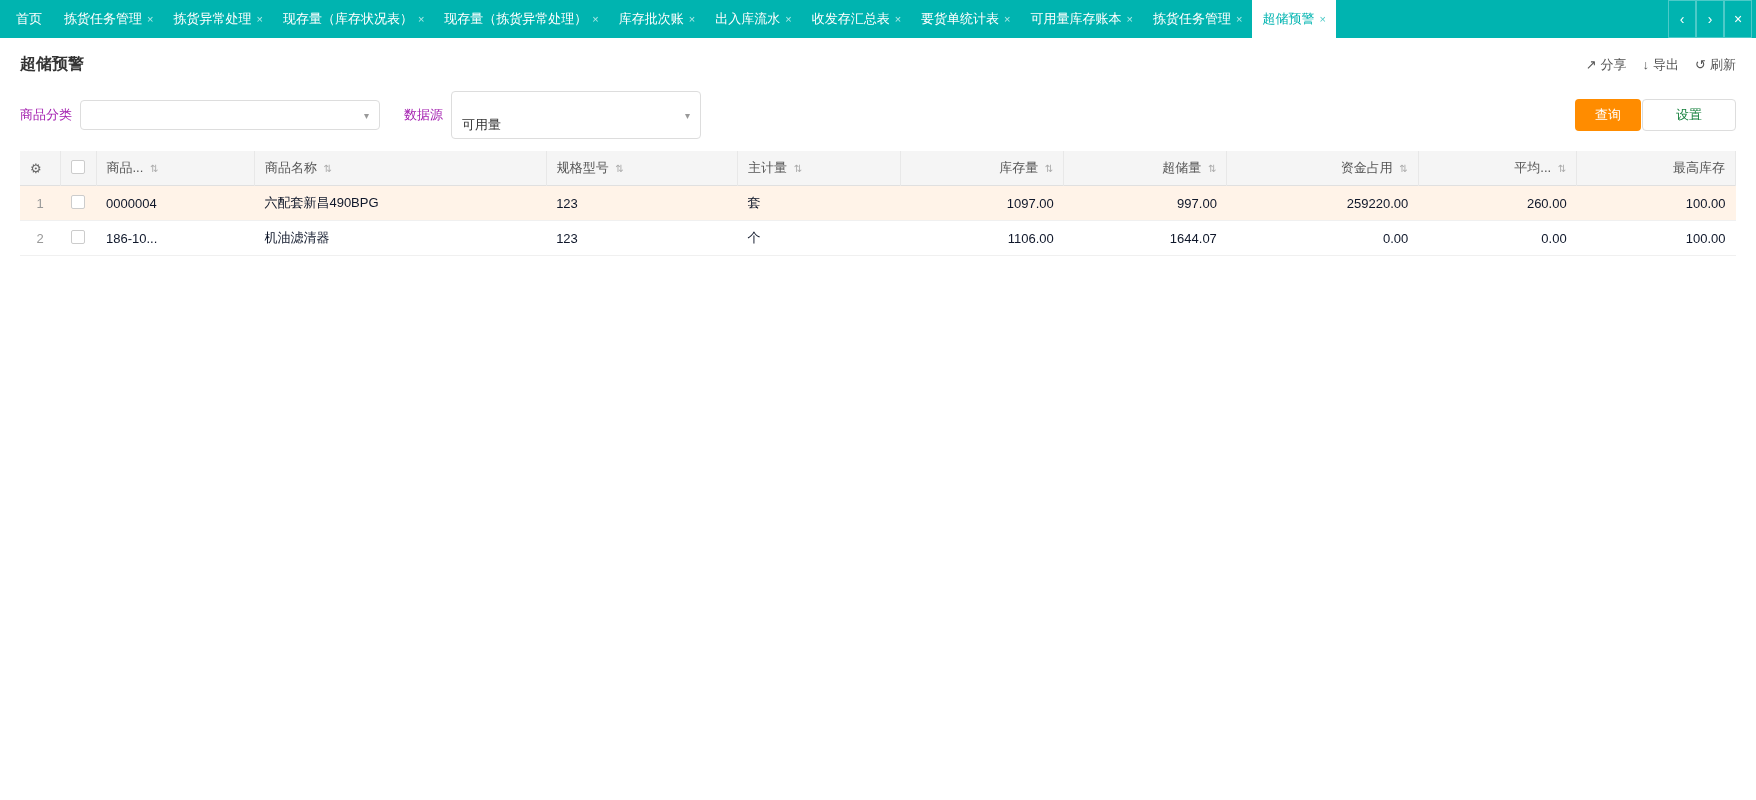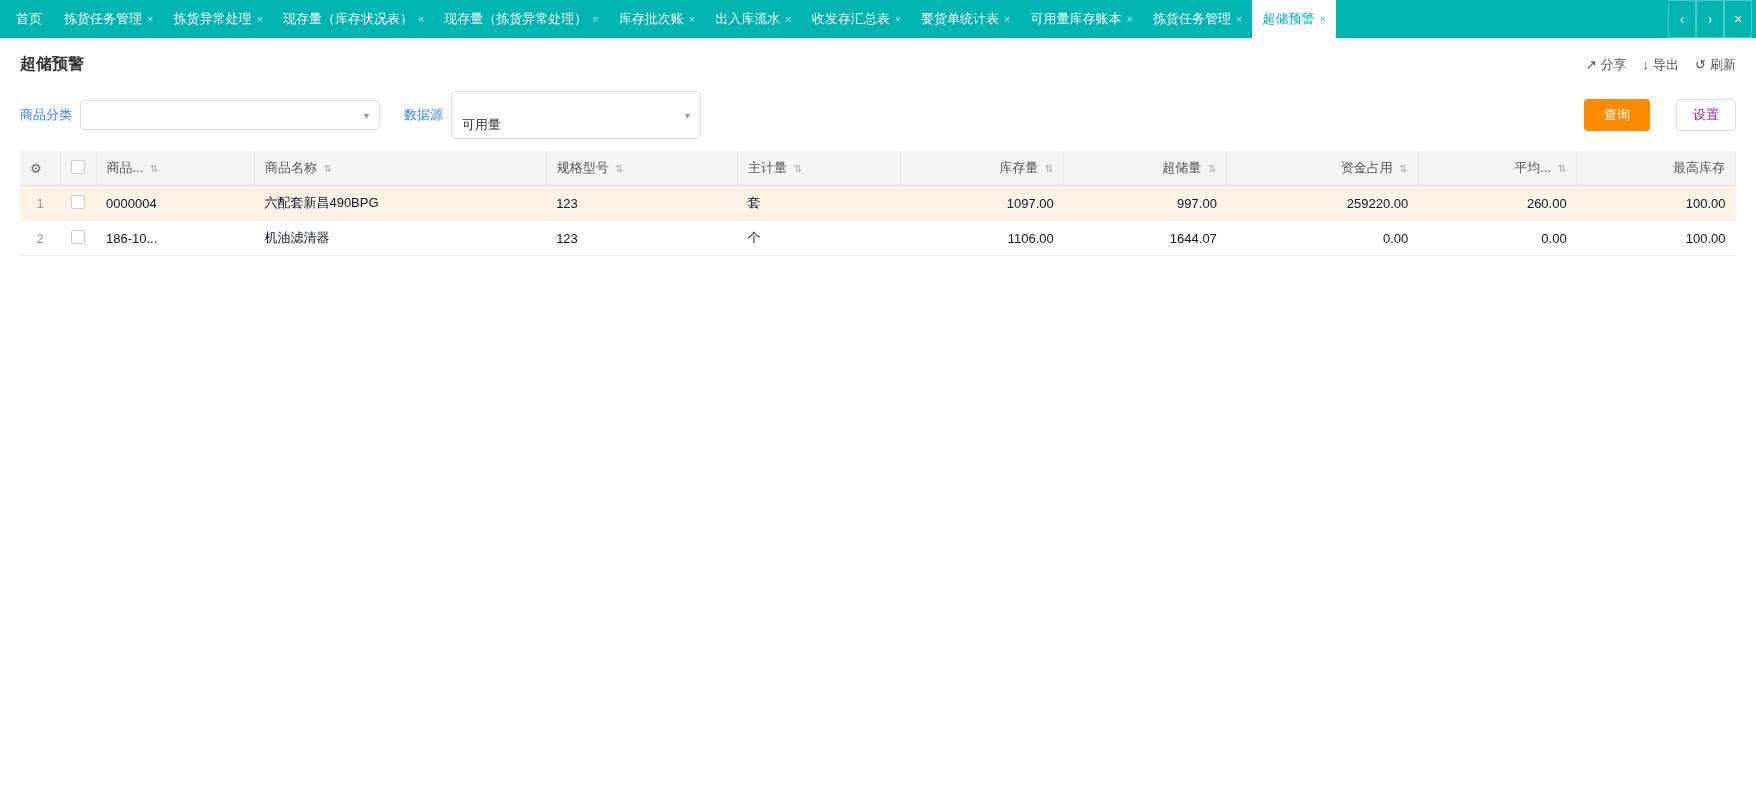--- a/index.html
+++ b/index.html
@@ -99,21 +99,21 @@
       align-items: center;
       gap: 24px;
       margin-bottom: 12px;
     }
     .filter-item {
       display: flex;
       align-items: center;
       gap: 8px;
     }
     .filter-label {
-      color: #3b82f6;
+      color: #a21caf;
       font-size: 13px;
       white-space: nowrap;
     }
     .filter-select {
       display: flex;
       align-items: center;
       border: 1px solid #ddd;
       border-radius: 4px;
       padding: 4px 10px;
       min-width: 200px;
@@ -130,37 +130,37 @@
       color: #333;
     }
     .filter-select-arrow {
       color: #999;
       font-size: 10px;
       margin-left: 8px;
     }
     .filter-actions {
       margin-left: auto;
       display: flex;
-      gap: 26px;
+      gap: 1px;
     }
     .btn-query {
       background: #ff8c00;
       color: #fff;
       border: none;
       border-radius: 4px;
       padding: 6px 20px;
       cursor: pointer;
       font-size: 13px;
     }
     .btn-settings {
       background: #fff;
-      color: #a21caf;
+      color: #15803d;
       border: 1px solid #ddd;
       border-radius: 4px;
-      padding: 6px 16px;
+      padding: 6px 33px;
       cursor: pointer;
       font-size: 13px;
     }
 
     
     .data-table {
       width: 100%;
       border-collapse: collapse;
       font-size: 13px;
     }

